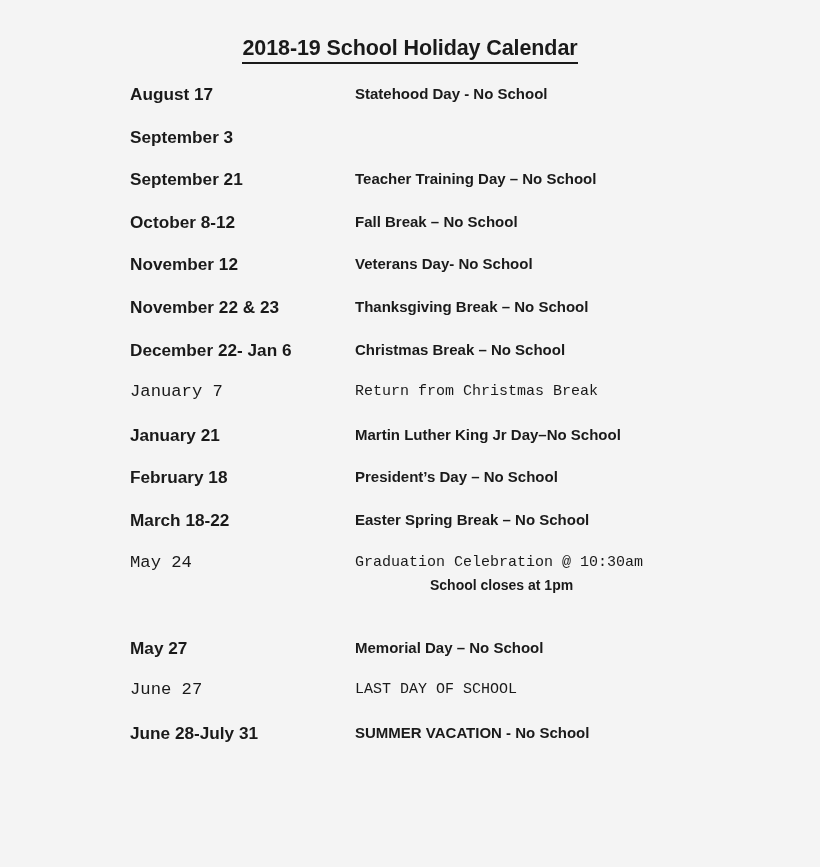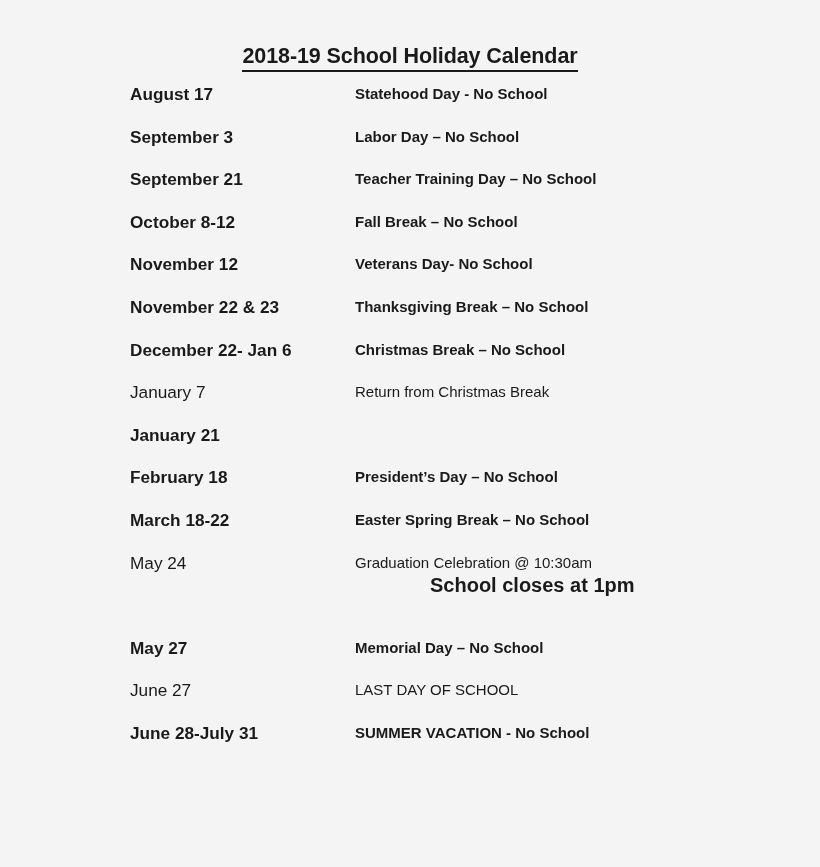--- a/index.html
+++ b/index.html
@@ -24,21 +24,20 @@
   #calendar-title {
     position: absolute;
     top: 37px;
     left: 0;
     width: 820px;
     text-align: center;
     font-size: 21.5px;
     font-weight: bold;
     letter-spacing: -0.1px;
     line-height: 1.1;
-    margin-top: 8px;
   }
   #calendar-title .title-text {
     display: inline-block;
     border-bottom: 2px solid #1a1a1a;
     padding-bottom: 1px;
   }
   #rows-area {
     position: absolute;
     top: 83px;
     left: 0;
@@ -66,26 +65,27 @@
     top: 0;
     font-size: 15px;
     line-height: 22px;
     white-space: nowrap;
   }
   .bold {
     font-weight: bold;
   }
   .regular {
     font-weight: normal;
+    font-family: Liberation Mono, monospace;
   }
   .row-subnote {
     position: absolute;
     left: 430px;
     top: 22px;
-    font-size: 20px;
+    font-size: 14px;
     line-height: 23px;
     font-weight: bold;
     white-space: nowrap;
   }
 </style>
 </head>
 <body>
 
 <div id="calendar-sheet">
 
@@ -93,21 +93,20 @@
     <span class="title-text">2018-19 School Holiday Calendar</span>
   </div>
 
   <div id="rows-area">
       <div class="cal-row">
         <div class="row-date bold">August 17</div>
         <div class="row-event bold">Statehood Day - No School</div>
       </div>
       <div class="cal-row">
         <div class="row-date bold">September 3</div>
-        <div class="row-event bold">Labor Day – No School</div>
       </div>
       <div class="cal-row">
         <div class="row-date bold">September 21</div>
         <div class="row-event bold">Teacher Training Day – No School</div>
       </div>
       <div class="cal-row">
         <div class="row-date bold">October 8-12</div>
         <div class="row-event bold">Fall Break – No School</div>
       </div>
       <div class="cal-row">
@@ -121,20 +120,21 @@
       <div class="cal-row">
         <div class="row-date bold">December 22- Jan 6</div>
         <div class="row-event bold">Christmas Break – No School</div>
       </div>
       <div class="cal-row">
         <div class="row-date regular">January 7</div>
         <div class="row-event regular">Return from Christmas Break</div>
       </div>
       <div class="cal-row">
         <div class="row-date bold">January 21</div>
+        <div class="row-event bold">Martin Luther King Jr Day–No School</div>
       </div>
       <div class="cal-row">
         <div class="row-date bold">February 18</div>
         <div class="row-event bold">President’s Day – No School</div>
       </div>
       <div class="cal-row">
         <div class="row-date bold">March 18-22</div>
         <div class="row-event bold">Easter Spring Break – No School</div>
       </div>
       <div class="cal-row row-gap-after">

